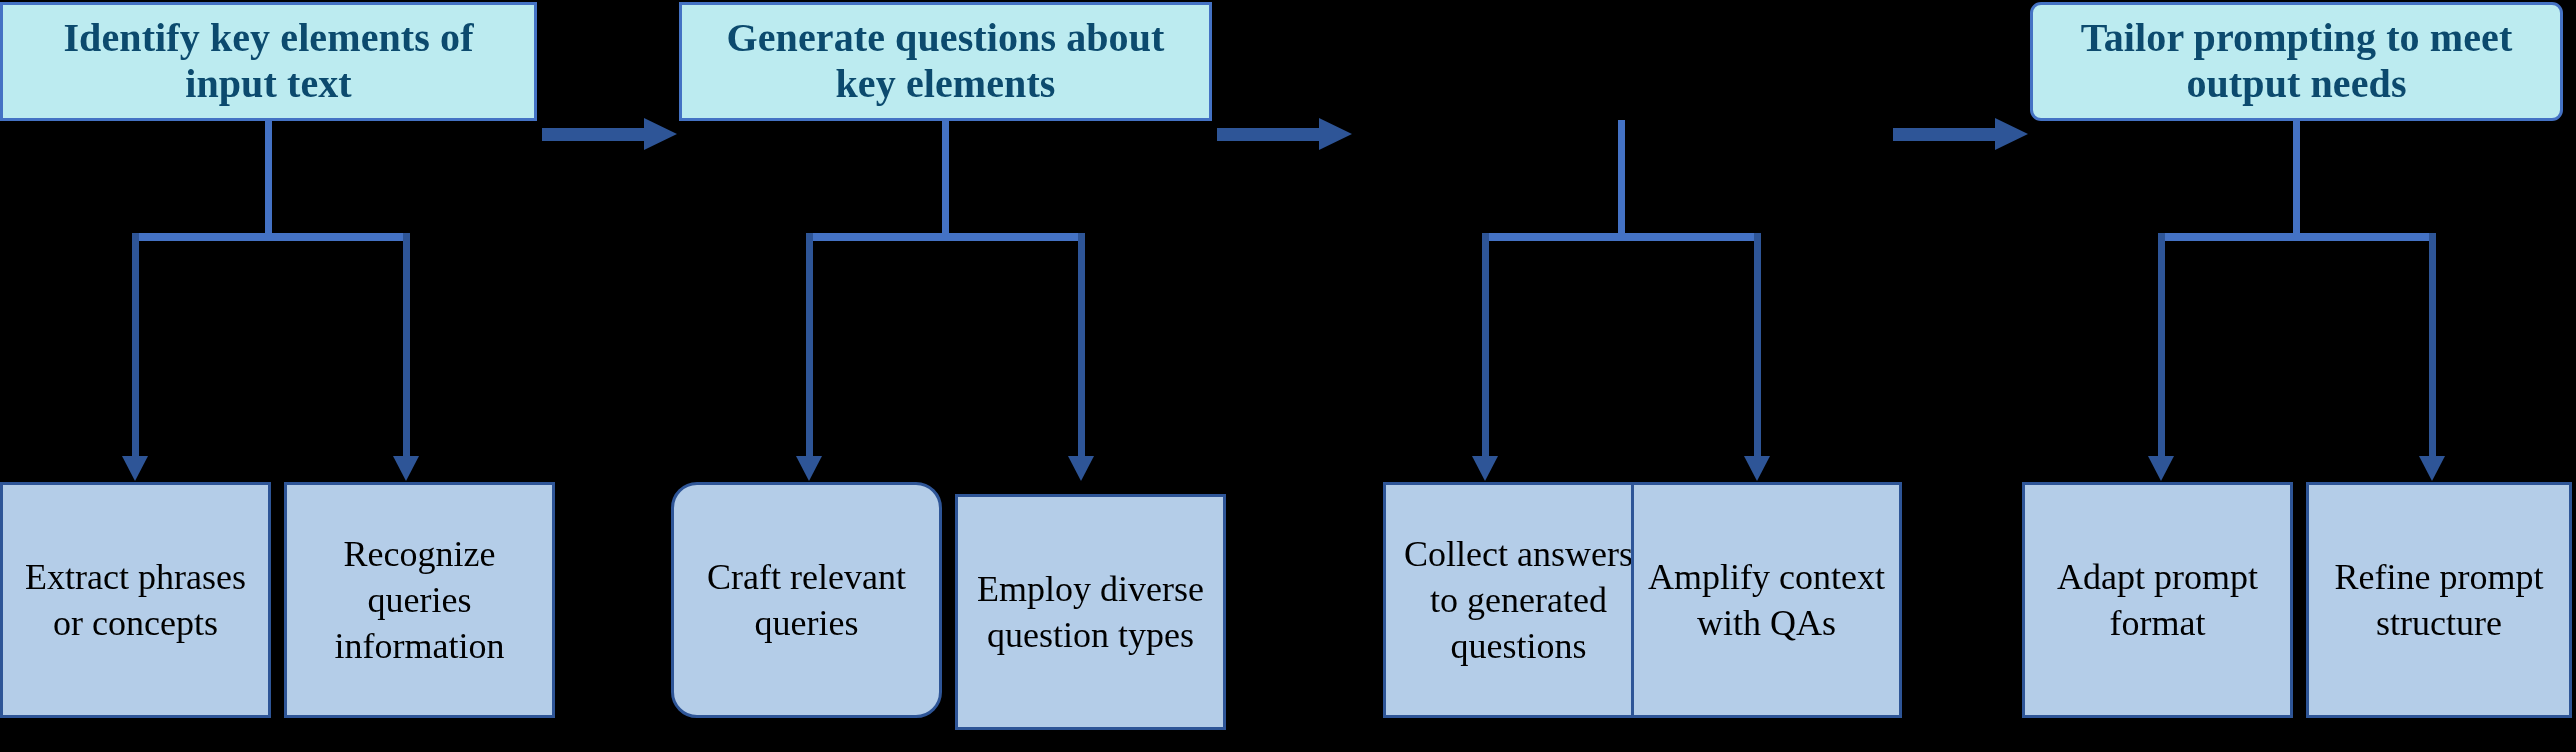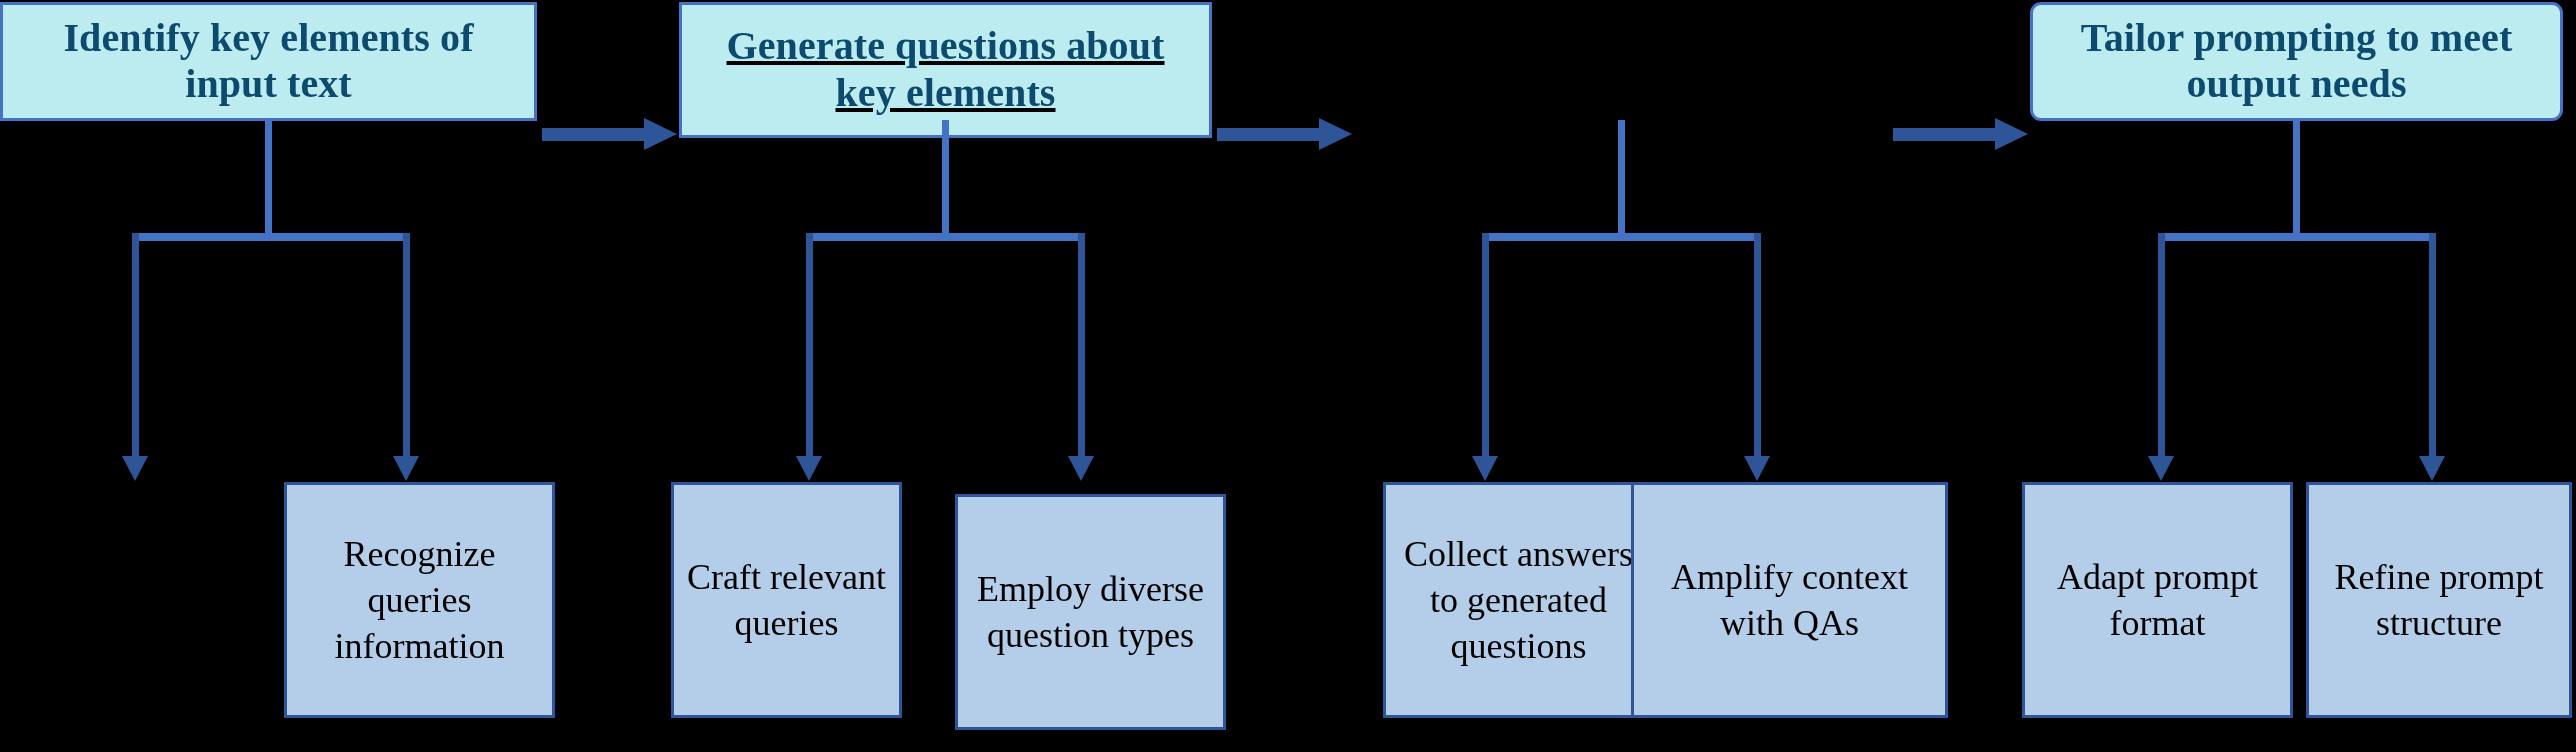--- a/index.html
+++ b/index.html
@@ -127,45 +127,48 @@
   <div class="tree-bar" style="left:135px; top:233px; width:275px; height:8px;"></div>
   <div class="tree-drop" style="left:132px; top:233px; width:6.5px; height:247px;">
     <div class="dshaft" style="height:223px;"></div>
     <div class="dhead" style="top:223px;"></div>
   </div>
   <div class="tree-drop" style="left:403px; top:233px; width:6.5px; height:247px;">
     <div class="dshaft" style="height:223px;"></div>
     <div class="dhead" style="top:223px;"></div>
   </div>
 
+  <div class="sub-box" style="left:0px; top:482px; width:271px; height:236px;">
+    <div class="sub-label">Extract phrases or concepts</div>
+  </div>
   <div class="sub-box" style="left:284px; top:482px; width:271px; height:236px;">
     <div class="sub-label">Recognize queries information</div>
   </div>
 
   <div class="flow-arrow" style="left:542px; top:118px; width:135px;">
     <div class="shaft" style="width:103px;"></div>
     <div class="head" style="left:102px;"></div>
   </div>
 
-  <div class="stage-box" style="left:679px; top:1.5px; width:533px; height:136px;text-decoration:underline;">
+  <div class="stage-box" style="left:679px; top:1.5px; width:533px; height:119px;">
     <div class="stage-label">Generate questions about key elements</div>
   </div>
 
   <div class="tree-stem" style="left:942px; top:120px; width:6.5px; height:116px;"></div>
   <div class="tree-bar" style="left:809px; top:233px; width:275px; height:8px;"></div>
   <div class="tree-drop" style="left:806px; top:233px; width:6.5px; height:247px;">
     <div class="dshaft" style="height:223px;"></div>
     <div class="dhead" style="top:223px;"></div>
   </div>
   <div class="tree-drop" style="left:1078px; top:233px; width:6.5px; height:247px;">
     <div class="dshaft" style="height:223px;"></div>
     <div class="dhead" style="top:223px;"></div>
   </div>
 
-  <div class="sub-box" style="left:671px; top:482px; width:231px; height:236px;">
+  <div class="sub-box" style="left:671px; top:482px; width:271px; height:236px;border-radius:26px;">
     <div class="sub-label">Craft relevant queries</div>
   </div>
   <div class="sub-box" style="left:955px; top:482px; width:271px; height:236px;margin-top:12px;">
     <div class="sub-label">Employ diverse question types</div>
   </div>
 
   <div class="flow-arrow" style="left:1217px; top:118px; width:135px;">
     <div class="shaft" style="width:103px;"></div>
     <div class="head" style="left:102px;"></div>
   </div>
@@ -178,21 +181,21 @@
     <div class="dhead" style="top:223px;"></div>
   </div>
   <div class="tree-drop" style="left:1754px; top:233px; width:6.5px; height:247px;">
     <div class="dshaft" style="height:223px;"></div>
     <div class="dhead" style="top:223px;"></div>
   </div>
 
   <div class="sub-box" style="left:1347px; top:482px; width:271px; height:236px;margin-left:36px;">
     <div class="sub-label">Collect answers to generated questions</div>
   </div>
-  <div class="sub-box" style="left:1631px; top:482px; width:317px; height:236px;">
+  <div class="sub-box" style="left:1631px; top:482px; width:271px; height:236px;">
     <div class="sub-label">Amplify context with QAs</div>
   </div>
 
   <div class="flow-arrow" style="left:1893px; top:118px; width:135px;">
     <div class="shaft" style="width:103px;"></div>
     <div class="head" style="left:102px;"></div>
   </div>
 
   <div class="stage-box" style="left:2030px; top:1.5px; width:533px; height:119px;border-radius:11px;">
     <div class="stage-label">Tailor prompting to meet output needs</div>

